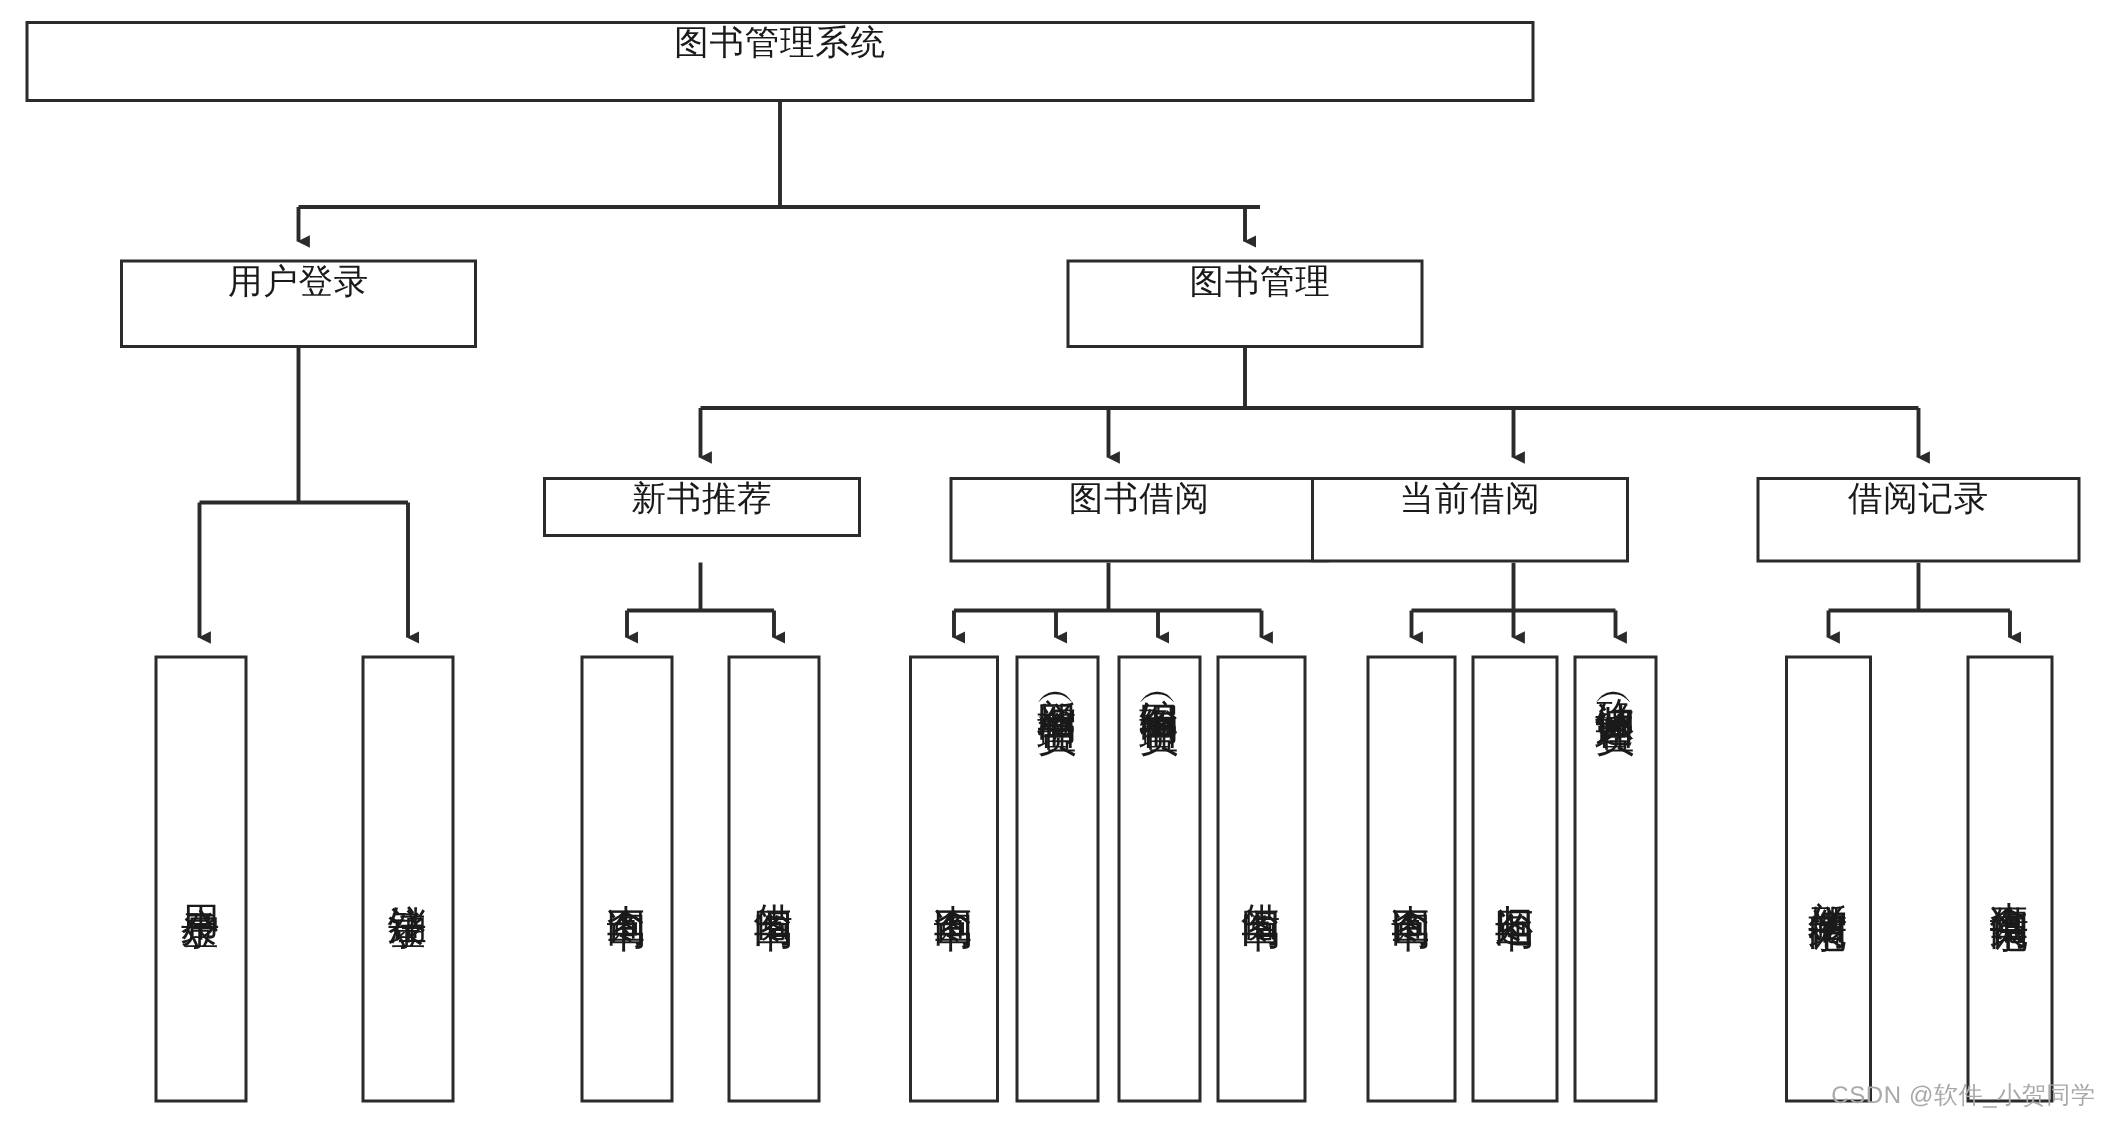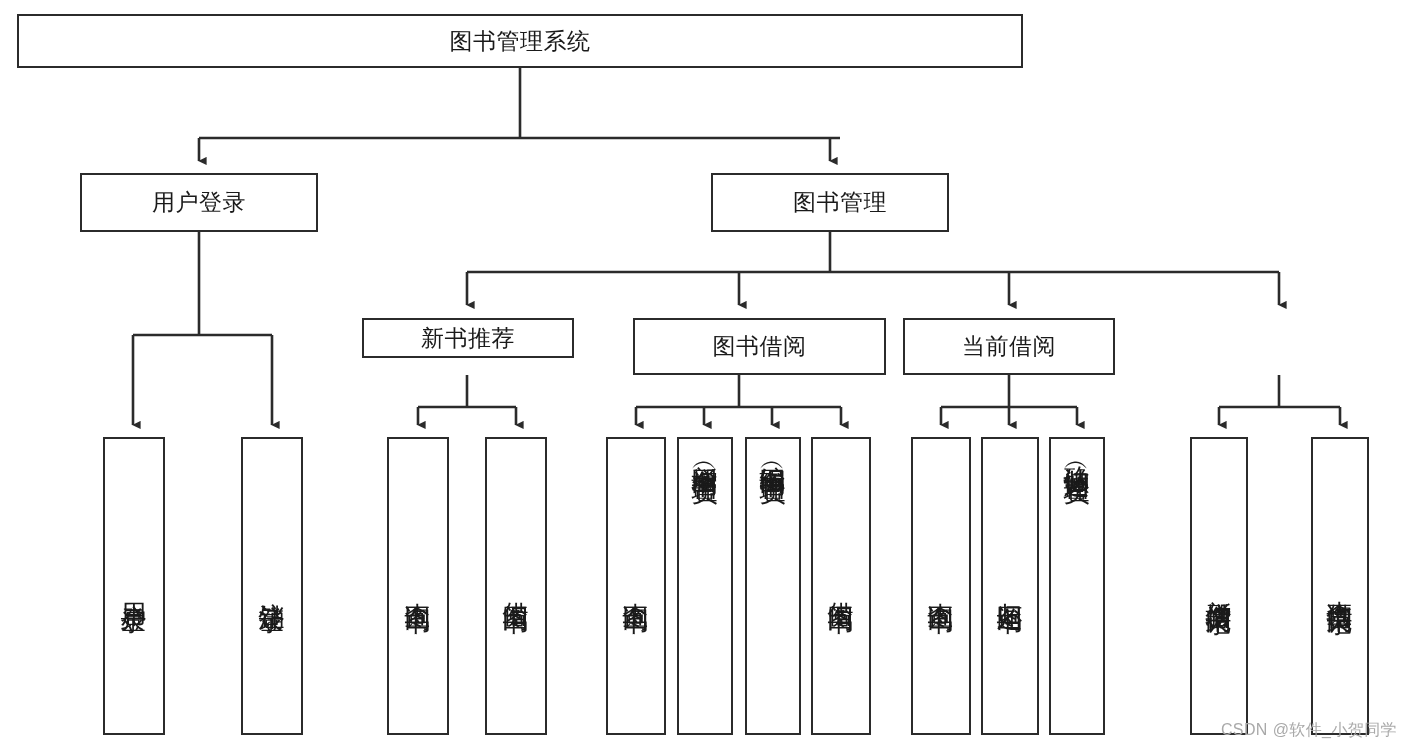--- a/index.html
+++ b/index.html
@@ -24,21 +24,21 @@
     width: 1405px;
     height: 747px;
     pointer-events: none;
   }
   .node {
     position: absolute;
     box-sizing: border-box;
     border: 2.5px solid #2b2b2b;
     background: #ffffff;
     display: flex;
-    align-items: center;
+    align-items: flex-start;
     justify-content: center;
     color: #1a1a1a;
   }
   .node .label {
     display: block;
     text-align: center;
     line-height: 1.08;
     letter-spacing: 0.5px;
   }
   
@@ -137,22 +137,25 @@
   <div class="node horiz" style="left:711px; top:173px; width:238px; height:59px;padding-left:20px;">
     <span class="label">图书管理</span>
   </div>
 
   <div class="node horiz" style="left:362px; top:318px; width:212px; height:40px;">
     <span class="label">新书推荐</span>
   </div>
   <div class="node horiz" style="left:633px; top:318px; width:253px; height:57px;">
     <span class="label">图书借阅</span>
   </div>
-  <div class="node horiz" style="left:903px; top:318px; width:212px; height:57px;">
+  <div class="node horiz" style="left:874px; top:318px; width:212px; height:57px;">
     <span class="label">当前借阅</span>
+  </div>
+  <div class="node horiz" style="left:1171px; top:318px; width:216px; height:57px;">
+    <span class="label">借阅记录</span>
   </div>
 
   <div class="node vert mid" style="left:103px; top:437px; width:62px; height:298px;">
     <span class="label">用户登录</span>
   </div>
   <div class="node vert mid" style="left:241px; top:437px; width:62px; height:298px;">
     <span class="label">注销登录</span>
   </div>
 
   <div class="node vert mid" style="left:387px; top:437px; width:62px; height:298px;">

